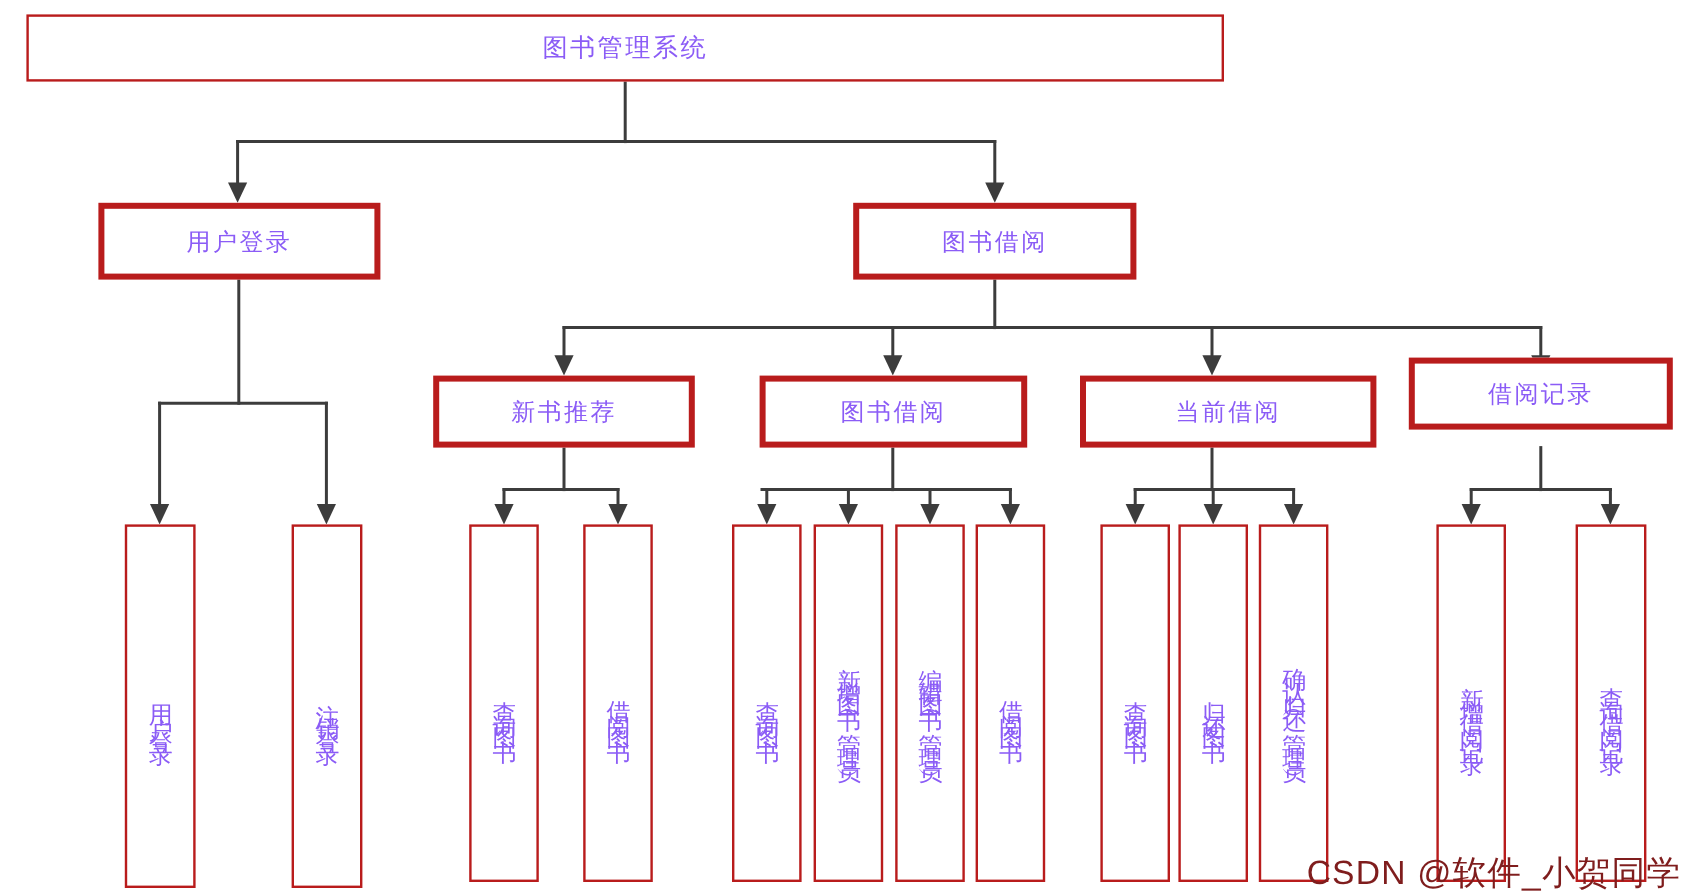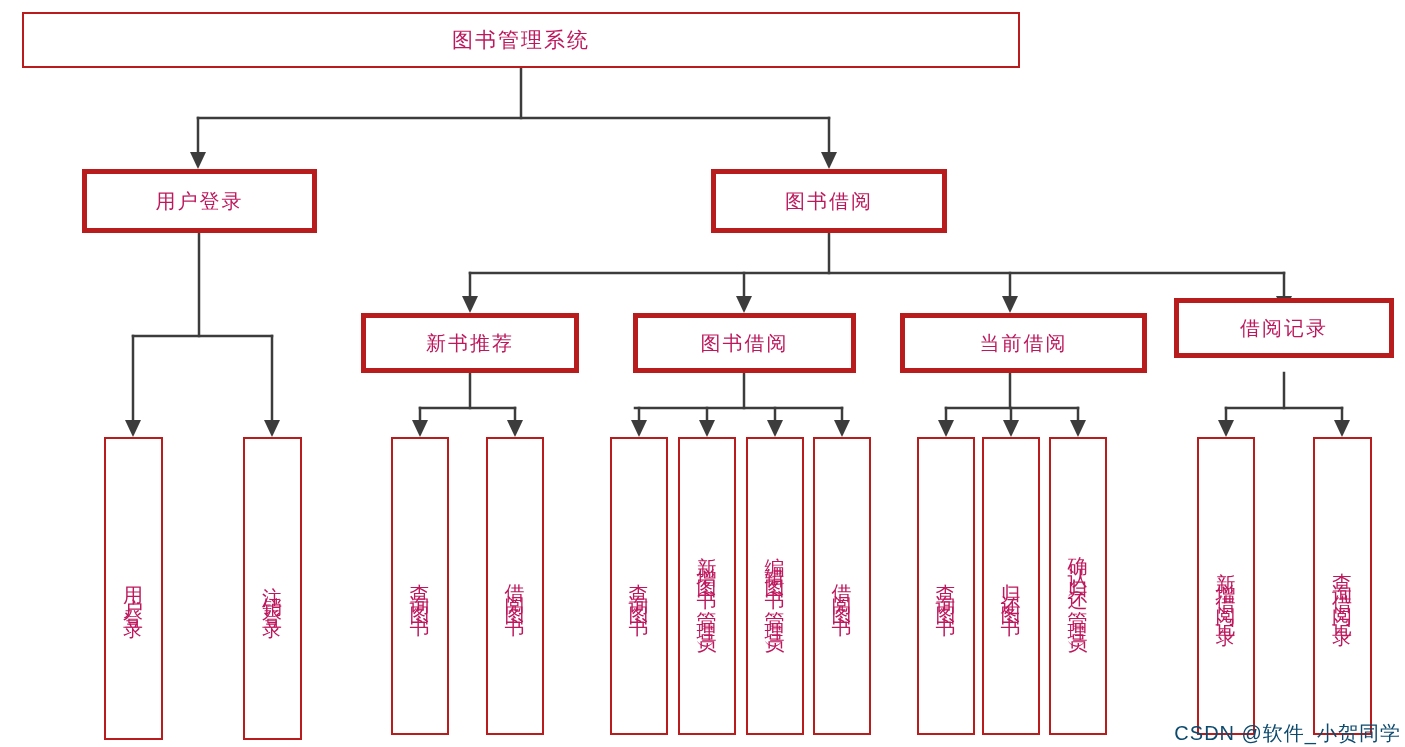--- a/index.html
+++ b/index.html
@@ -4,32 +4,32 @@
 <style>
   html,body{margin:0;padding:0;background:#ffffff;}
   .stage{
     position:relative;width:1405px;height:747px;background:#ffffff;
     font-family:"Liberation Sans","DejaVu Sans",sans-serif;overflow:hidden;
   }
   svg.connectors{position:absolute;left:0;top:0;width:1405px;height:747px;}
   .box{
     position:absolute;box-sizing:border-box;background:#ffffff;
     border:5px solid #b91c1c;display:flex;align-items:center;justify-content:center;
-    color:#be185d;font-size:20px;letter-spacing:2px;white-space:nowrap;
+    color:#8b5cf6;font-size:20px;letter-spacing:2px;white-space:nowrap;
     z-index:2;
   }
   .root{border-width:2.5px;font-size:21px;}
   .leaf{
     writing-mode:vertical-rl;text-orientation:mixed;
     font-size:20px;letter-spacing:11px;line-height:1;
     border-width:2.5px;padding-top:8px;
   }
   .watermark{
     position:absolute;right:4px;bottom:0px;z-index:3;
-    font-size:20px;color:#0c4a6e;letter-spacing:1px;
+    font-size:28px;color:#7f1d1d;letter-spacing:1px;
   }
 </style>
 </head>
 <body>
 
 <div class="stage">
 
   <svg class="connectors" viewBox="0 0 1405 747" fill="none">
     <g stroke="#3c3c3c" stroke-width="2.5" stroke-linecap="square">
       <line x1="521" y1="68" x2="521" y2="118"></line>

